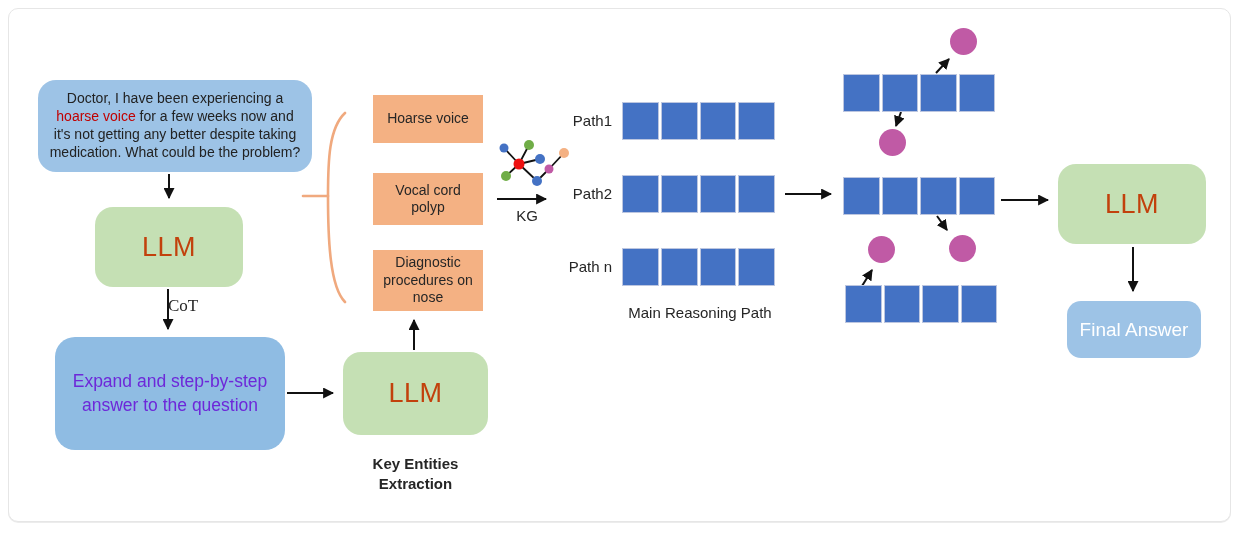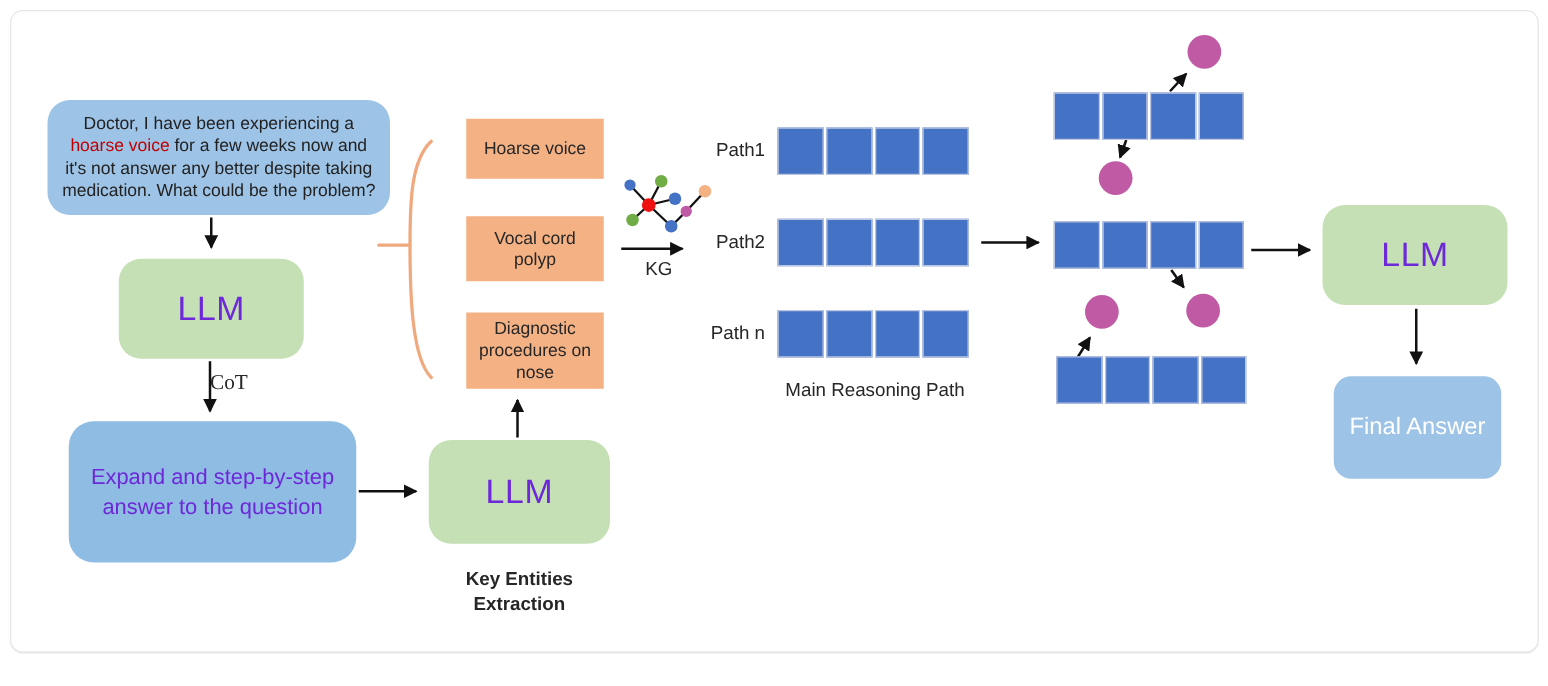--- a/index.html
+++ b/index.html
@@ -7,21 +7,21 @@
   .page{position:relative;width:1238px;height:549px;overflow:hidden;background:#fff;}
   .card{position:absolute;left:8px;top:8px;width:1221px;height:512px;border:1px solid #e6e6e6;
         border-radius:10px;background:#ffffff;box-shadow:0 1px 0 #ececec;}
   .abs{position:absolute;box-sizing:border-box;}
   .center{display:flex;align-items:center;justify-content:center;text-align:center;}
   .overlay{position:absolute;left:0;top:0;width:1238px;height:549px;pointer-events:none;}
 
   .bubble{background:var(--box-blue,#9DC3E6);border-radius:18px;font-size:14px;line-height:1.28;
           color:#222;padding:8px 10px;}
   .hl{color:var(--text-red,#C00000);}
-  .llm{background:var(--box-green,#C5E0B4);border-radius:18px;color:#6d28d9;font-size:27px;letter-spacing:.5px;}
+  .llm{background:var(--box-green,#C5E0B4);border-radius:18px;color:#c2410c;font-size:27px;letter-spacing:.5px;}
   .bluebox{background:var(--box-blue2,#8FBCE3);border-radius:20px;color:#6d28d9;font-size:17.5px;line-height:1.35;padding:8px 12px;}
   .entity{background:var(--box-orange,#F4B183);color:#262626;font-size:14px;line-height:1.25;padding:4px;}
   .caption{font-size:15px;line-height:1.3;color:#262626;text-align:center;}
   .small-label{font-size:15px;color:#262626;}
   .cells{display:flex;gap:2px;}
   .cell{flex:1;background:var(--cell-blue,#4472C4);border:1px solid #bcc6e0;}
   .pcircle{width:27px;height:27px;border-radius:50%;background:var(--node-purple,#C05AA5);}
   .final{background:var(--box-blue,#9DC3E6);border-radius:14px;color:#fff;font-size:19px;}
 </style>
 </head>
@@ -71,21 +71,21 @@
       <circle cx="540" cy="159" r="5" fill="#4472C4"></circle>
       <circle cx="506" cy="176" r="5" fill="#70AD47"></circle>
       <circle cx="537" cy="181" r="5" fill="#4472C4"></circle>
       <circle cx="549" cy="169" r="4.5" fill="#C05AA5"></circle>
       <circle cx="564" cy="153" r="5" fill="#F4B183"></circle>
     </g>
   </svg>
 
   <div class="abs bubble center" style="left:38px;top:80px;width:274px;height:92px;">
     <div>
-      <span>Doctor, I have been experiencing a </span><span class="hl">hoarse voice</span><span> for a few weeks now and it's not answer any better despite taking medication. What could be the problem?</span>
+      <span>Doctor, I have been experiencing a </span><span class="hl">hoarse voice</span><span> for a few weeks now and it's not getting any better despite taking medication. What could be the problem?</span>
     </div>
   </div>
 
   <div class="abs llm center" style="left:95px;top:207px;width:148px;height:80px;">
     <span>LLM</span>
   </div>
 
   <div class="abs" style="left:168px;top:296px;font-size:17px;font-family:Liberation Serif, serif;">CoT</div>
 
   <div class="abs bluebox center" style="left:55px;top:337px;width:230px;height:113px;">
@@ -157,17 +157,17 @@
   <div class="abs pcircle" style="left:950px;top:28px;"></div>
   <div class="abs pcircle" style="left:879px;top:129px;"></div>
   <div class="abs pcircle" style="left:868px;top:236px;"></div>
   <div class="abs pcircle" style="left:949px;top:235px;"></div>
 
 
   <div class="abs llm center" style="left:1058px;top:164px;width:148px;height:80px;">
     <span>LLM</span>
   </div>
 
-  <div class="abs final center" style="left:1067px;top:301px;width:134px;height:82px;">
+  <div class="abs final center" style="left:1067px;top:301px;width:134px;height:57px;">
     <span>Final Answer</span>
   </div>
 
 </div>
 
 </body></html>

